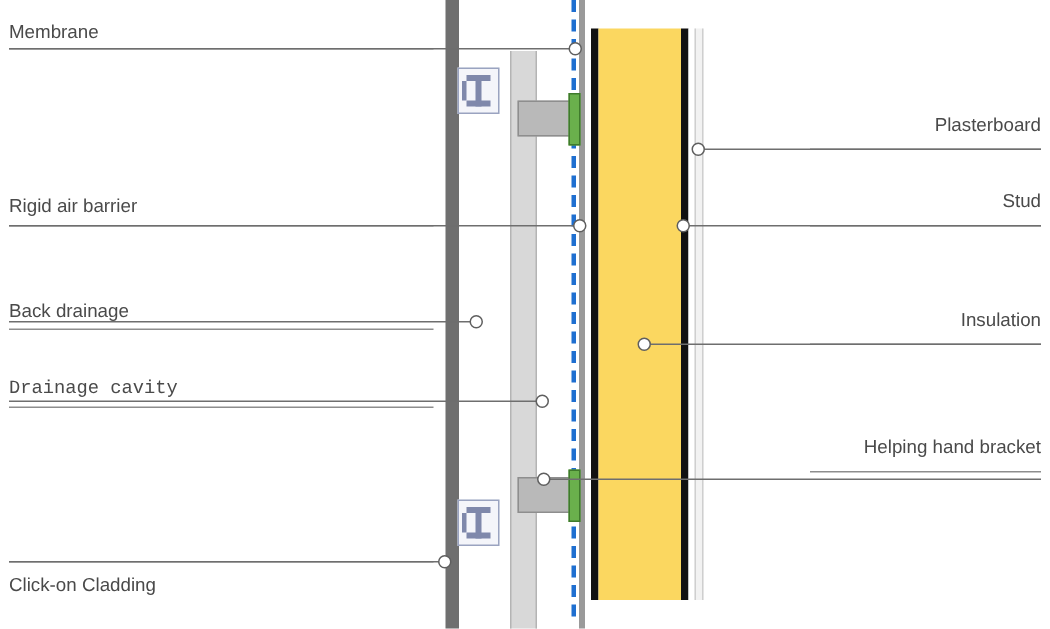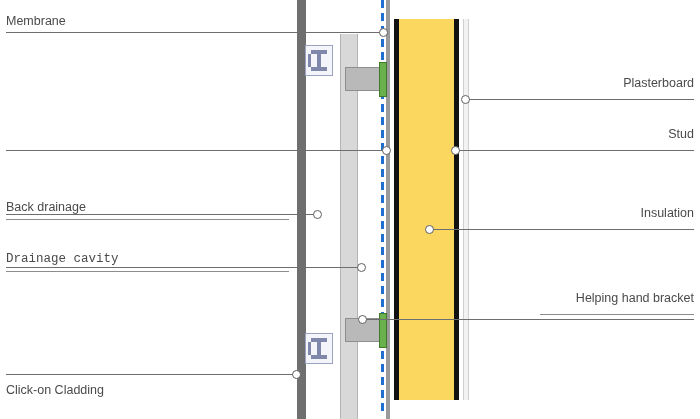--- a/index.html
+++ b/index.html
@@ -122,20 +122,21 @@
       <b class="t"></b>
       <b class="b2"></b>
       <b class="l"></b>
   </div>
 
   <div class="label left" style="left:6px; top:14px;">Membrane</div>
   <div class="underline" style="left:6px; top:32px; width:283px;"></div>
   <div class="leader" style="left:6px; top:32px; width:377px;"></div>
   <div class="dot" style="left:379px; top:28px;"></div>
 
+  <div class="label left" style="left:6px; top:130px;">Rigid air barrier</div>
   <div class="underline" style="left:6px; top:150px; width:283px;"></div>
   <div class="leader" style="left:6px; top:150px; width:380px;"></div>
   <div class="dot" style="left:382px; top:146px;"></div>
 
   <div class="label left" style="left:6px; top:200px;text-align:right;">Back drainage</div>
   <div class="underline" style="left:6px; top:219px; width:283px;"></div>
   <div class="leader" style="left:6px; top:214px; width:310px;"></div>
   <div class="dot" style="left:313px; top:210px;"></div>
 
   <div class="label left" style="left:6px; top:252px;font-family:Liberation Mono, monospace;">Drainage cavity</div>

